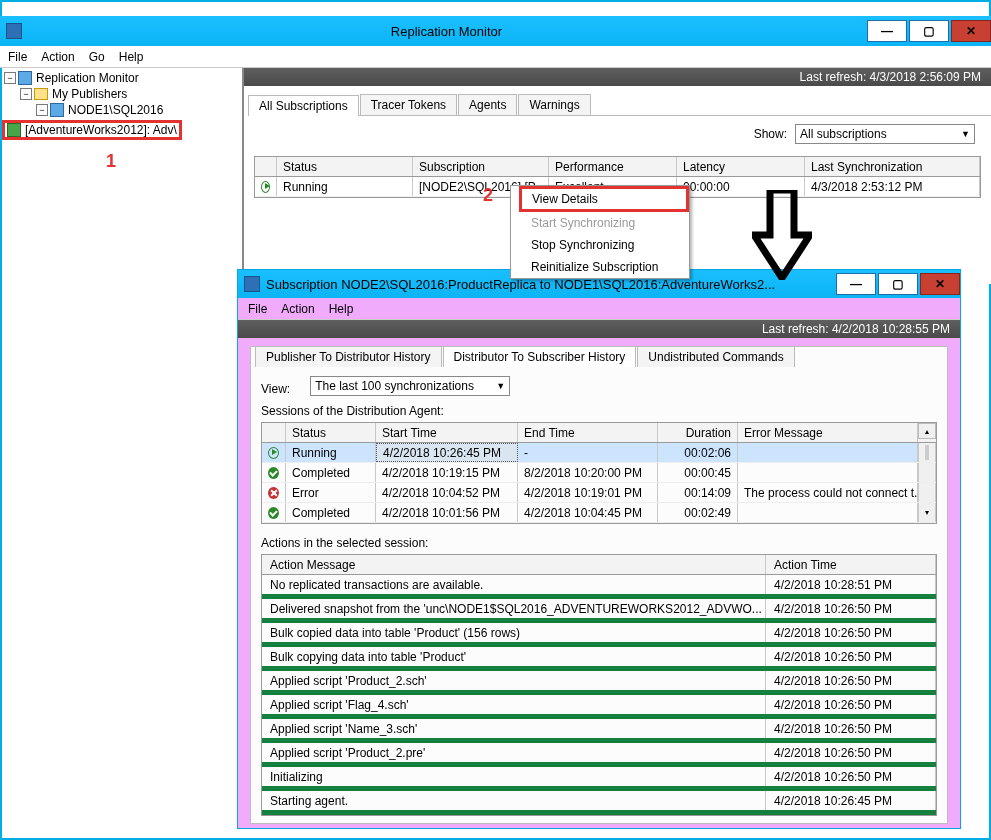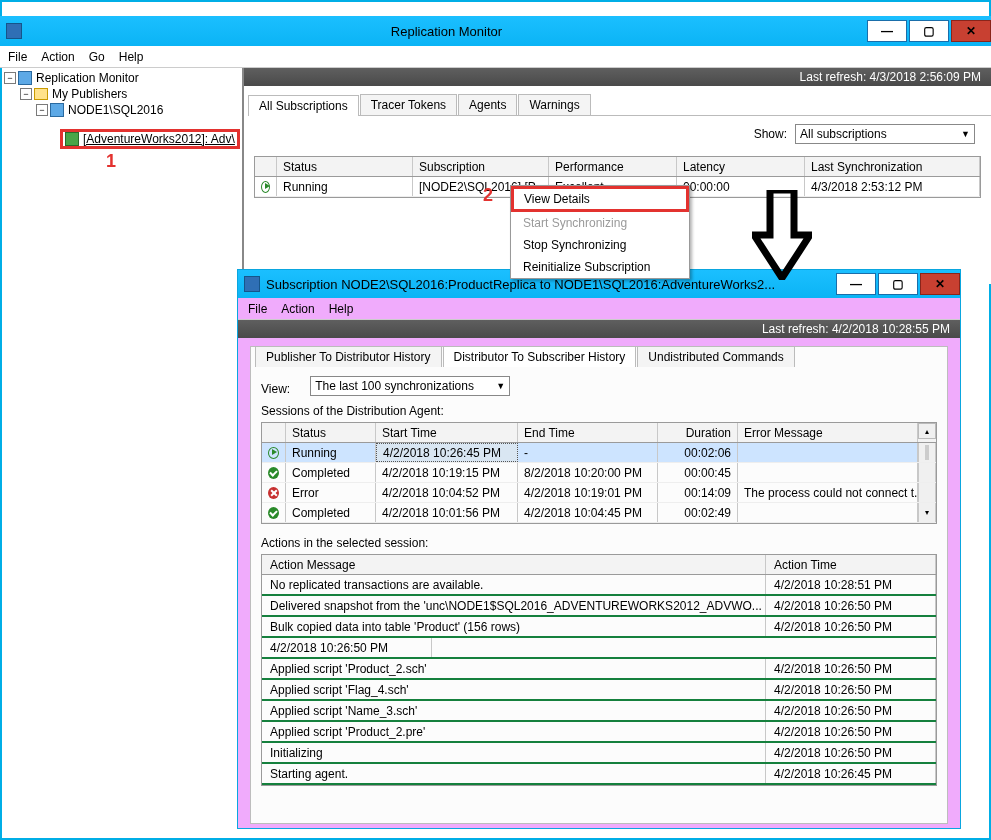--- a/index.html
+++ b/index.html
@@ -42,21 +42,21 @@
 .grow { display:flex; border-bottom:1px solid #eee; }
 .c-icon { width:22px; justify-content:center; }
 .c-stat { width:136px; }
 .c-sub  { width:136px; }
 .c-perf { width:128px; }
 .c-lat  { width:128px; }
 .c-sync { flex:1; }
 .gicon-run { width:12px; height:12px; border:1.5px solid #2a8a2a; border-radius:50%; position:relative; }
 .gicon-run:after { content:""; position:absolute; left:3px; top:1px; border-left:5px solid #2a8a2a; border-top:3px solid transparent; border-bottom:3px solid transparent; }
 
-.ctx-menu { position:absolute; top:185px; left:510px; background:#fff; border:1px solid #999; box-shadow:2px 2px 3px rgba(0,0,0,0.3); width:180px; z-index:5; }
+.ctx-menu { position:absolute; top:185px; left:510px; background:#fff; border:1px solid #999; box-shadow:2px 2px 3px rgba(0,0,0,0.3); width:180px; z-index:5;padding-left:8px; }
 .ctx-item { padding:4px 12px; }
 .ctx-item.disabled { color:#9a9a9a; }
 .ctx-hl { border:3px solid #e3322f; padding:3px 10px; }
 .callout-2 { position:absolute; top:185px; left:483px; color:#e3322f; font-size:18px; font-weight:600; z-index:6; }
 
 .big-arrow { position:absolute; top:190px; left:752px; z-index:6; }
 
 
 .win2 { position: absolute; top: 269px; left: 237px; width: 724px; height: 560px; border:1px solid #0aa6df; background:#f0abfc; }
 .win2-titlebar { height:28px; background:linear-gradient(#1bbfff,#0bb4f5); display:flex; align-items:center; padding-left:6px; }
@@ -95,21 +95,21 @@
 .gicon-err:before{transform:rotate(45deg);} .gicon-err:after{transform:rotate(-45deg);}
 .scroll-btn { height:16px; background:#f0f0f0; border:1px solid #bbb; display:flex; align-items:center; justify-content:center; font-size:8px; }
 
 .action-label { padding:12px 10px 4px 10px; }
 .action-grid { margin:0 10px; border:1px solid #9a9a9a; }
 .ahead, .arow { display:flex; }
 .ahead { background:#f3f3f3; border-bottom:1px solid #9a9a9a; }
 .a-msg { flex:1; }
 .a-time { width:170px; }
 .acell { padding:2px 8px; border-right:1px solid #c8c8c8; height:19px; display:flex; align-items:center; overflow:hidden; white-space:nowrap; font-size:12px; }
-.arow { border-bottom:2px solid #15803d; }
+.arow { border-bottom:5px solid #15803d; }
 </style>
 </head>
 <body>
 
 <div class="outer-border"></div>
 
 <div class="win1">
   <div class="win1-titlebar">
     <span class="icon"></span>
     <span class="title">Replication Monitor</span>
@@ -135,21 +135,21 @@
       <div class="tree-item" style="padding-left:18px;">
         <span class="tree-icon">−</span>
         <span class="tree-folder"></span>
         <span>My Publishers</span>
       </div>
       <div class="tree-item" style="padding-left:34px;">
         <span class="tree-icon">−</span>
         <span class="tree-node"></span>
         <span>NODE1\SQL2016</span>
       </div>
-      <div class="tree-item" style="padding-left:58px; margin-top:13px;text-decoration:underline;">
+      <div class="tree-item" style="margin-top:4px;">
         <span class="tree-hl">
           <span class="tree-pub"></span>
           <span>[AdventureWorks2012]: Adv\</span>
         </span>
       </div>
     </div>
     <div class="right-pane">
       <div class="refresh-bar">
         <span>Last refresh: 4/3/2018 2:56:09 PM</span>
       </div>
@@ -313,20 +313,21 @@
           </div>
           <div class="arow">
             <div class="acell a-msg">Delivered snapshot from the 'unc\NODE1$SQL2016_ADVENTUREWORKS2012_ADVWO...</div>
             <div class="acell a-time">4/2/2018 10:26:50 PM</div>
           </div>
           <div class="arow">
             <div class="acell a-msg">Bulk copied data into table 'Product' (156 rows)</div>
             <div class="acell a-time">4/2/2018 10:26:50 PM</div>
           </div>
           <div class="arow">
+            <div class="acell a-msg">Bulk copying data into table 'Product'</div>
             <div class="acell a-time">4/2/2018 10:26:50 PM</div>
           </div>
           <div class="arow">
             <div class="acell a-msg">Applied script 'Product_2.sch'</div>
             <div class="acell a-time">4/2/2018 10:26:50 PM</div>
           </div>
           <div class="arow">
             <div class="acell a-msg">Applied script 'Flag_4.sch'</div>
             <div class="acell a-time">4/2/2018 10:26:50 PM</div>
           </div>

